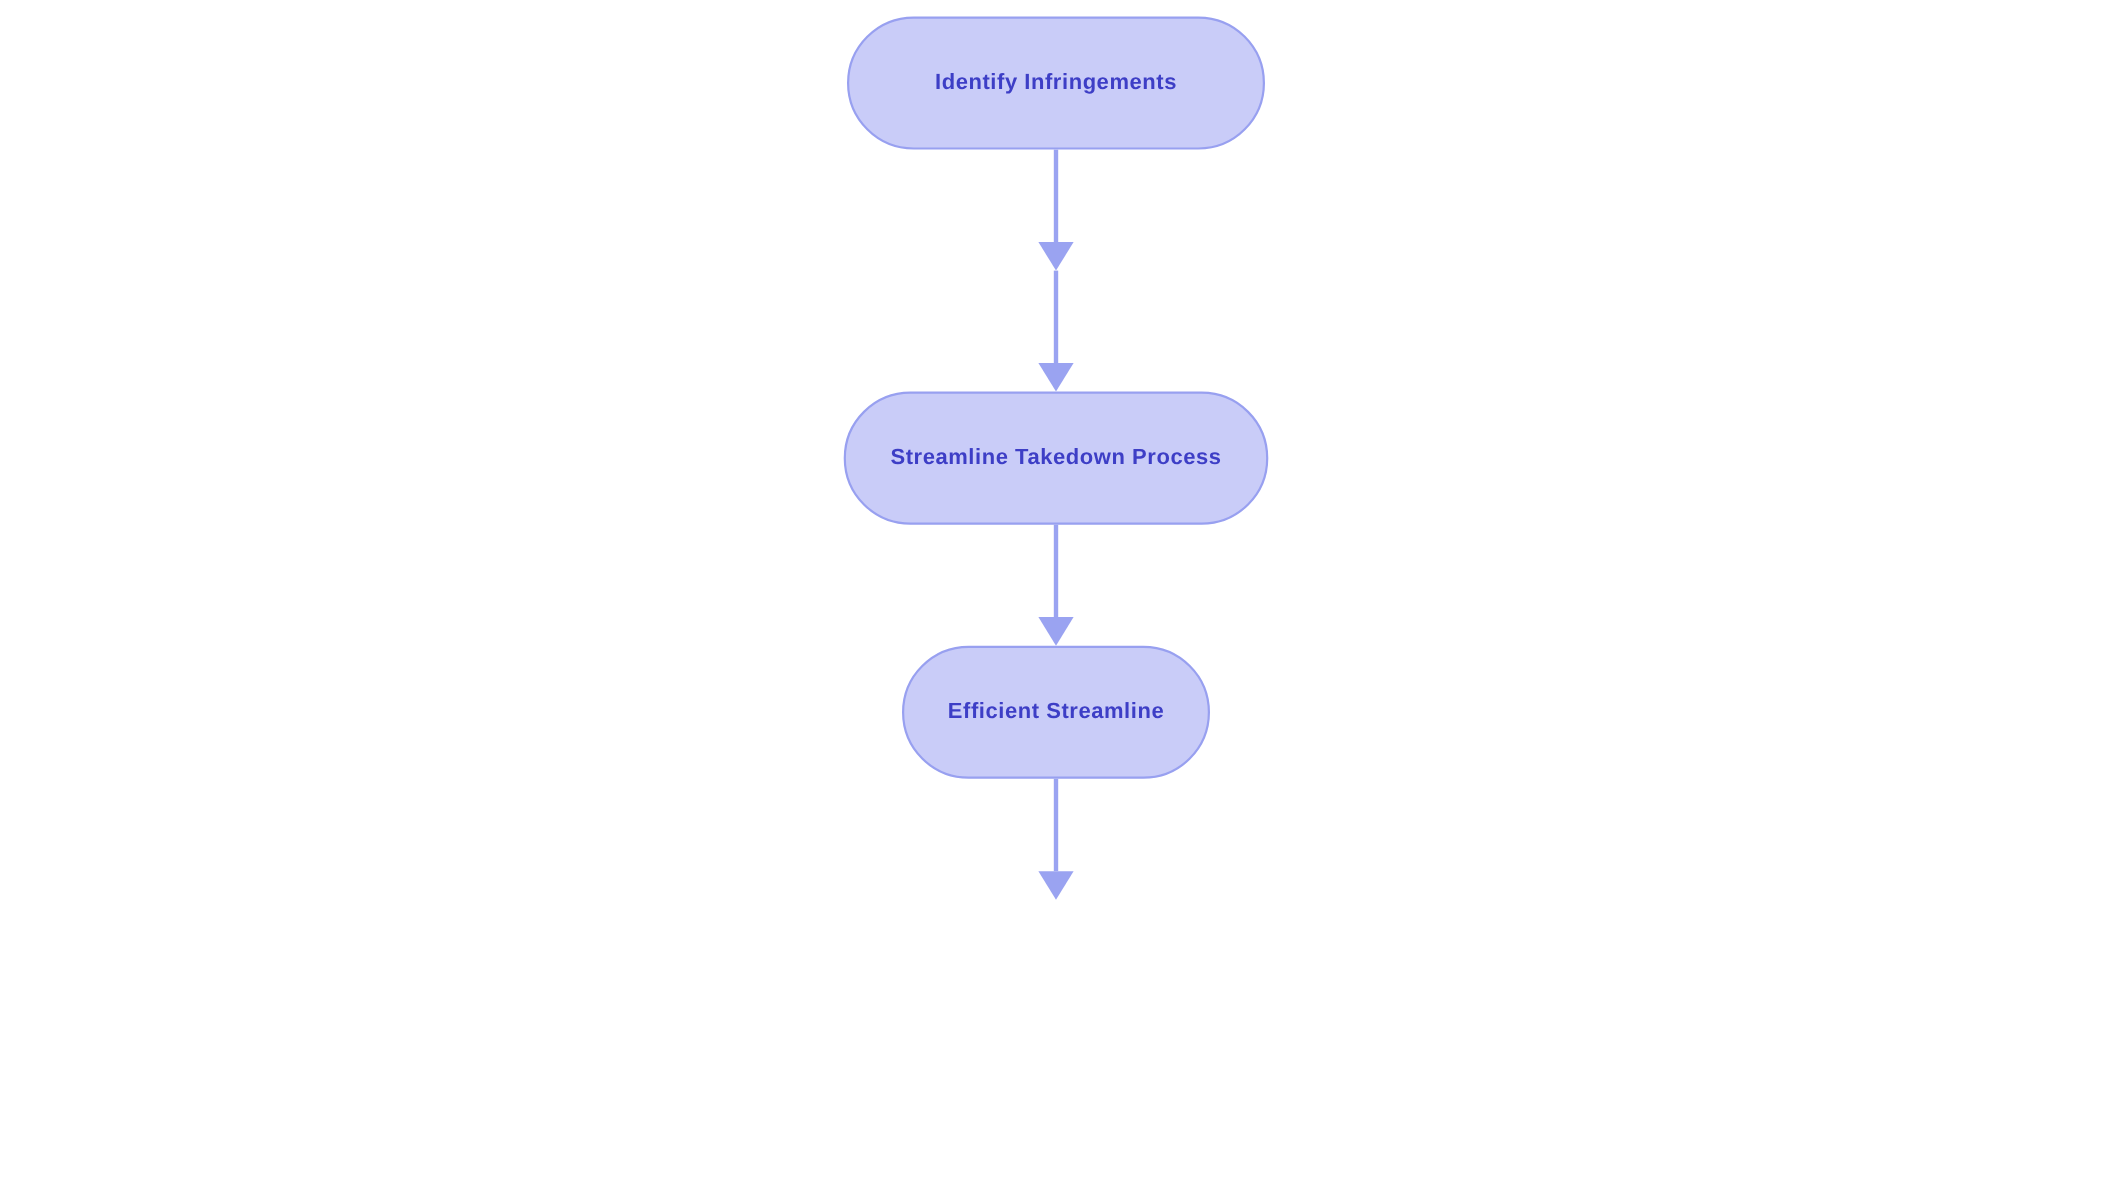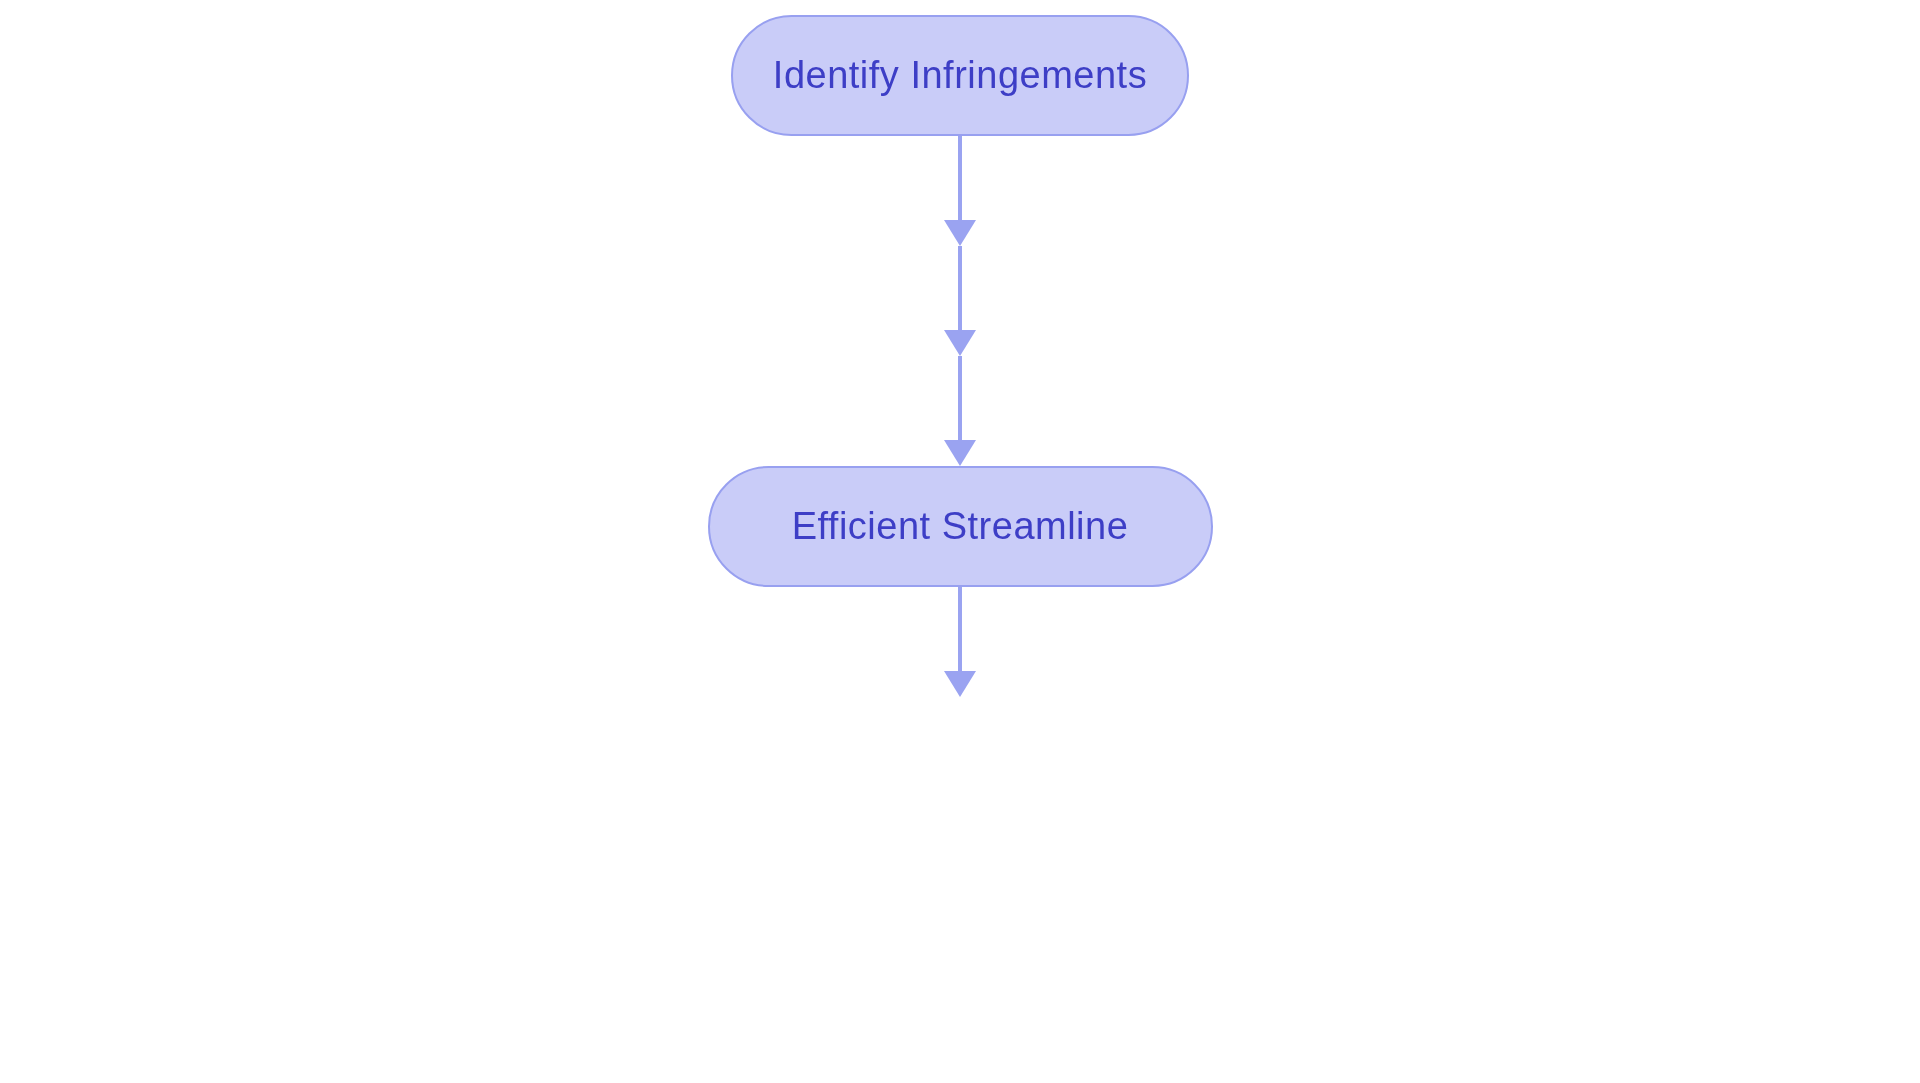--- a/index.html
+++ b/index.html
@@ -33,22 +33,22 @@
     border-radius: 61px;
     background: var(--node-fill);
     border: 2px solid var(--node-border);
     display: flex;
     align-items: center;
     justify-content: center;
     flex: 0 0 auto;
   }
   .node-label {
     color: var(--text);
-    font-size: 38px;
-    font-weight: 400;
+    font-size: 20px;
+    font-weight: 700;
     letter-spacing: 0.5px;
     white-space: nowrap;
     padding: 0 40px;
   }
   .node:nth-of-type(1) { min-width: 380px; }
   .node:nth-of-type(3) { min-width: 323px; }
   .node:nth-of-type(5) { min-width: 505px; }
   .node:nth-of-type(7) { min-width: 389px; }
   .node:nth-of-type(9) { min-width: 389px; }
   .arrow {
@@ -84,20 +84,23 @@
     <div class="arrow-line"></div>
     <div class="arrow-head"></div>
   </div>
 
 
   <div class="arrow">
     <div class="arrow-line"></div>
     <div class="arrow-head"></div>
   </div>
 
+  <div class="node">
+    <span class="node-label">Streamline Takedown Process</span>
+  </div>
 
   <div class="arrow">
     <div class="arrow-line"></div>
     <div class="arrow-head"></div>
   </div>
 
   <div class="node">
     <span class="node-label">Efficient Streamline</span>
   </div>
 

